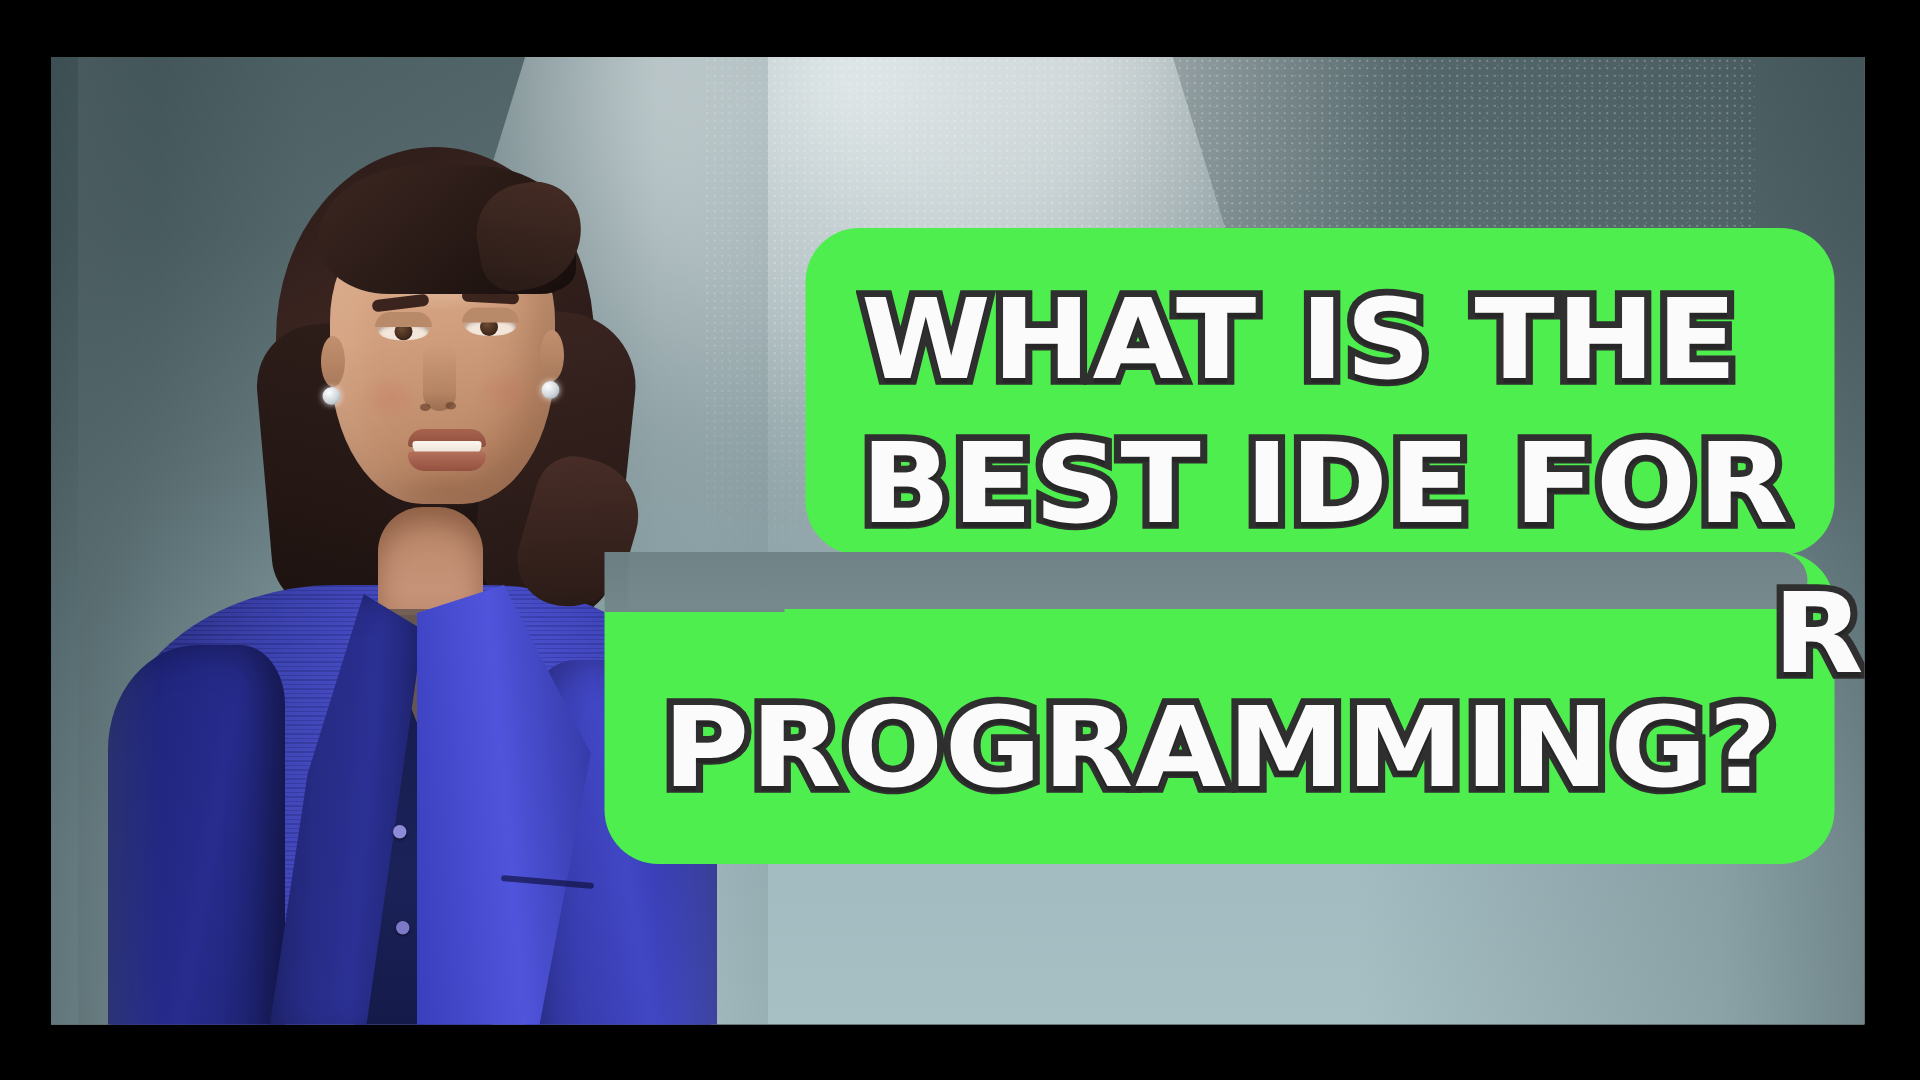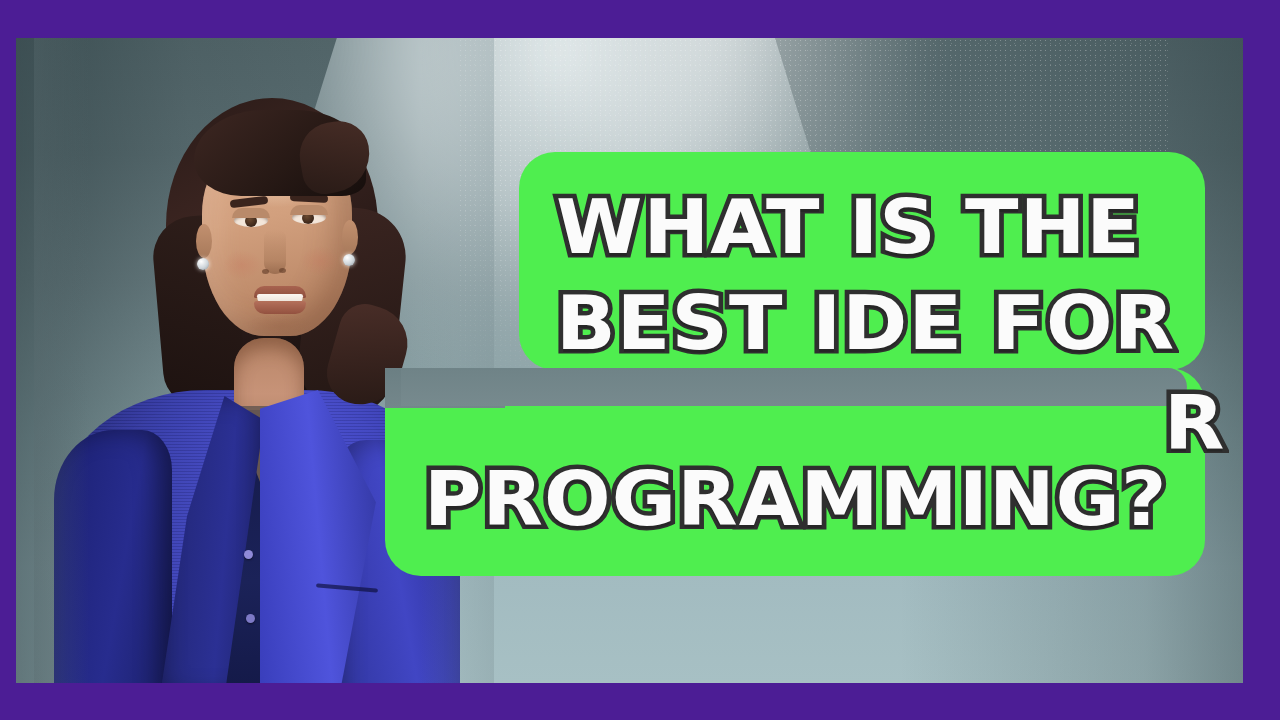--- a/index.html
+++ b/index.html
@@ -3,22 +3,22 @@
 <meta charset="utf-8">
 <title>Thumbnail</title>
 <style>
   html,body{margin:0;padding:0;background:#ffffff;}
   body{width:1280px;height:720px;overflow:hidden;
        font-family:"Liberation Sans","DejaVu Sans",sans-serif;}
 
   
   #thumb{
     position:relative;width:1280px;height:720px;
-    background:#4c1d95;box-sizing:border-box;
-    padding:38px 37px 37px 16px;
+    background:#000000;box-sizing:border-box;
+    padding:38px 37px 37px 34px;
   }
 
   
   #canvas{
     position:relative;width:100%;height:100%;overflow:hidden;
     background:#9fb7bc;
   }
 
   
   .bg-base{

